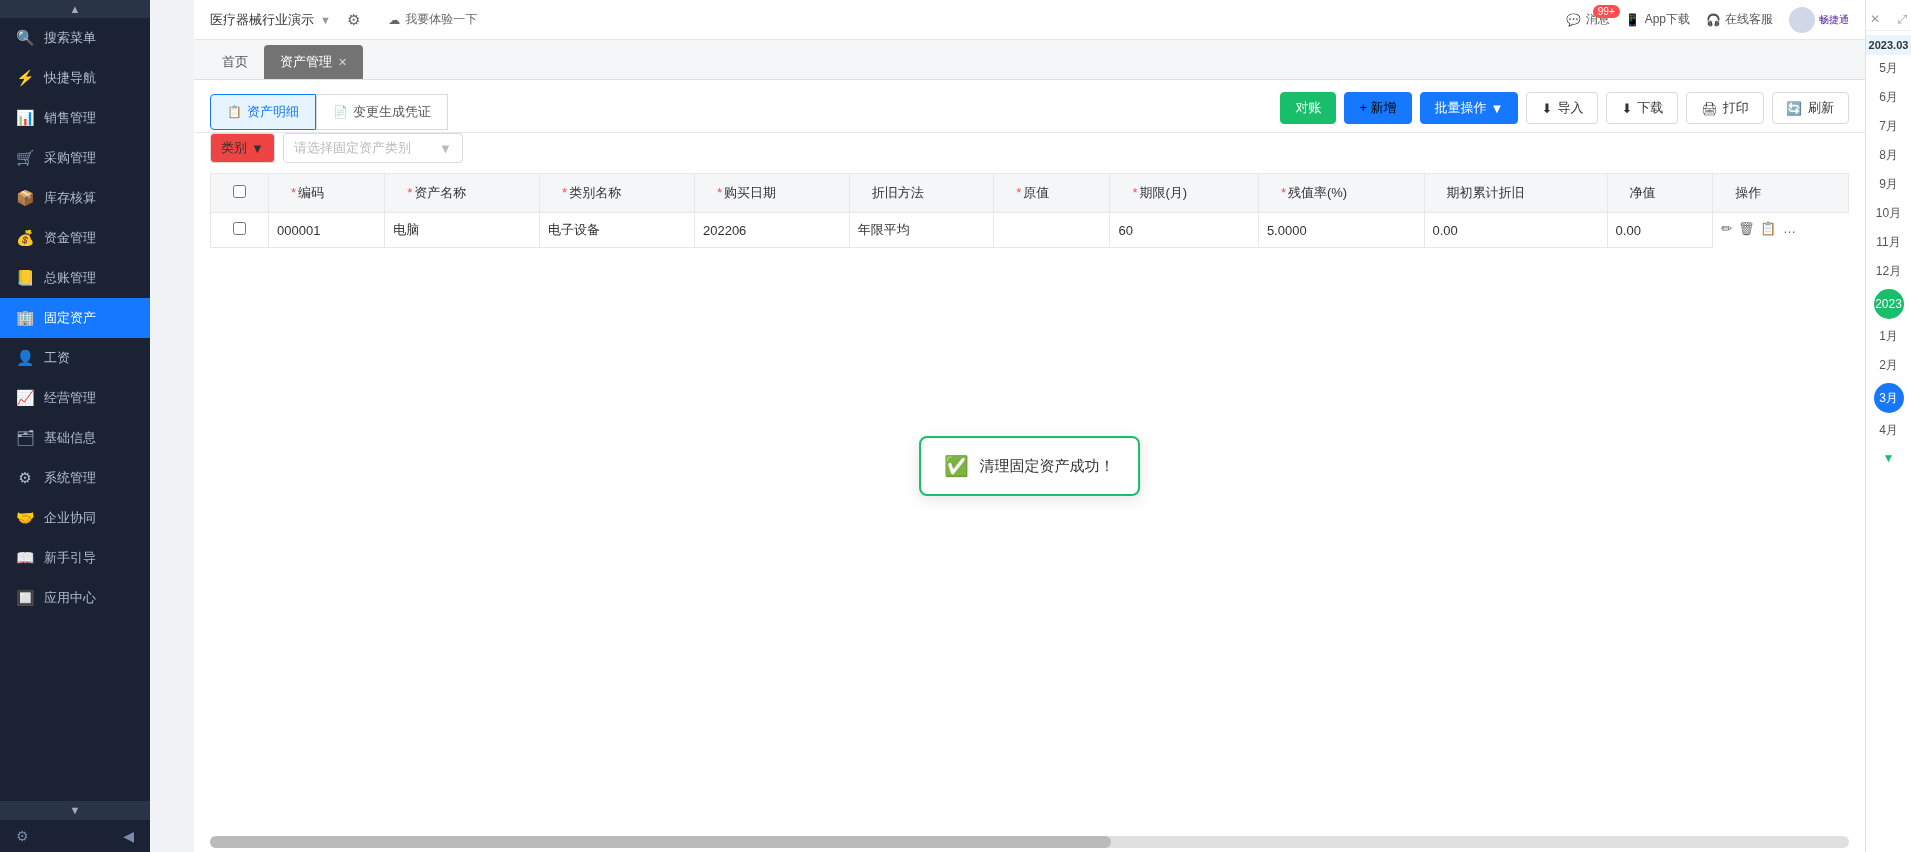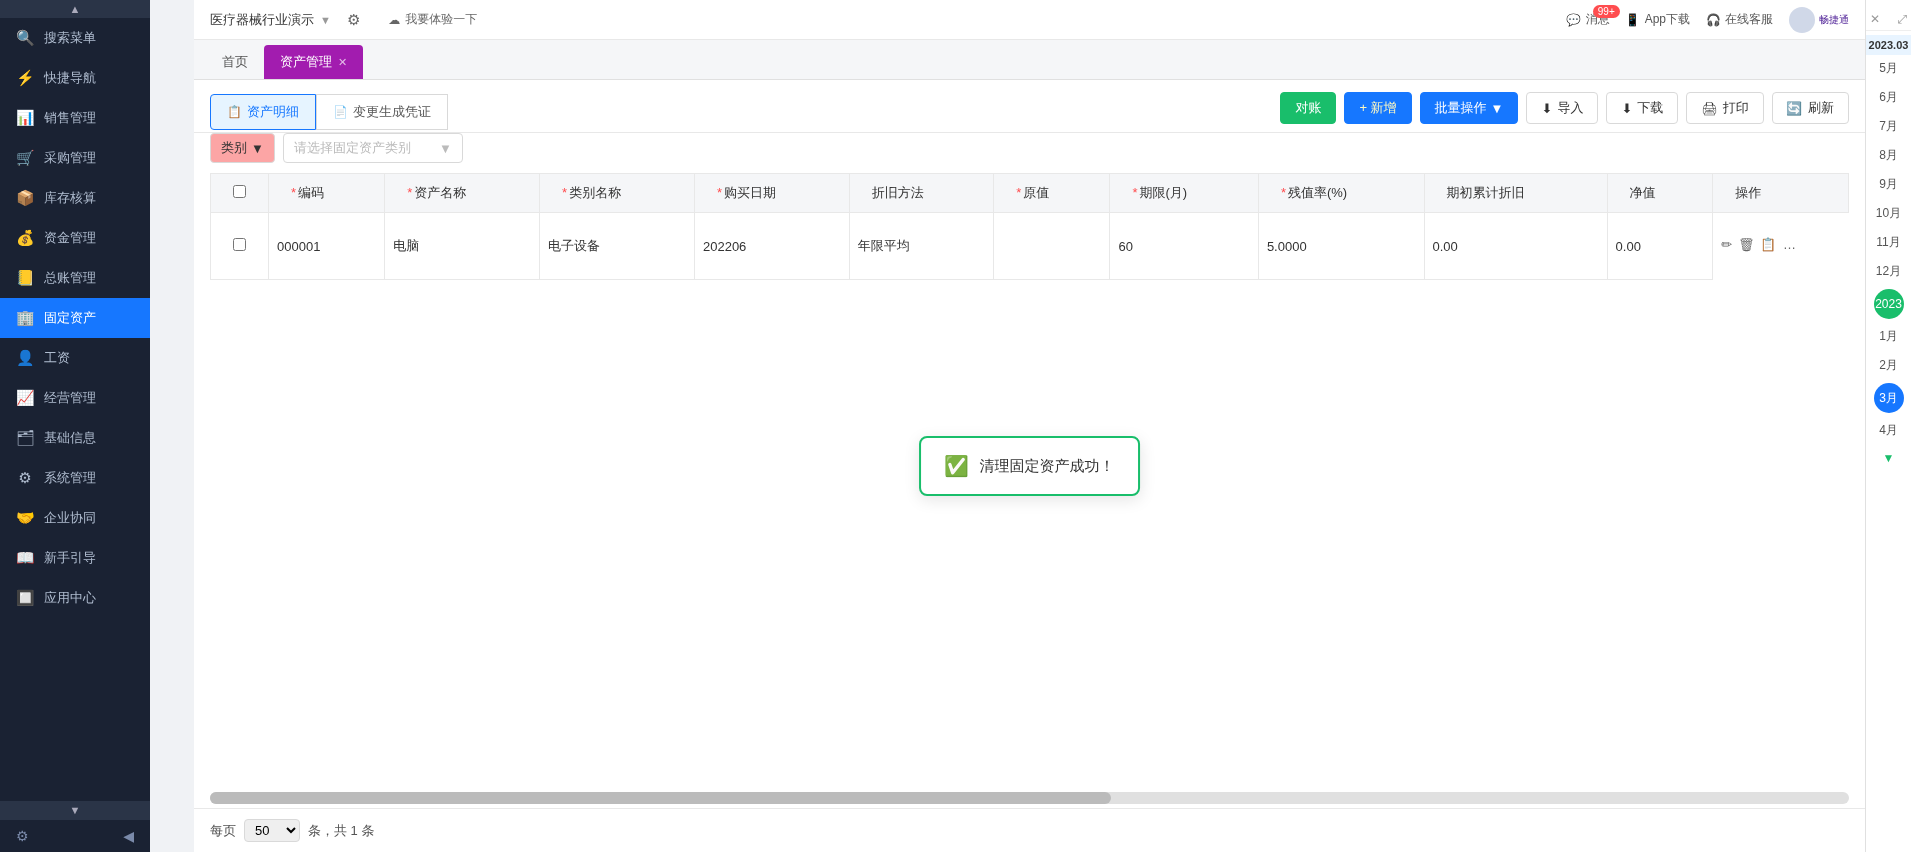--- a/index.html
+++ b/index.html
@@ -118,21 +118,21 @@
     .tab-item {
       padding: 8px 16px;
       font-size: 13px;
       cursor: pointer;
       border-radius: 4px 4px 0 0;
       display: flex; align-items: center; gap: 6px;
       color: #555;
       background: transparent;
     }
     .tab-item.active {
-      background: #a21caf;
+      background: #737373;
       color: #fff;
     }
     .tab-item-home { background: transparent; color: #555; }
     .tab-close { font-size: 11px; cursor: pointer; opacity: 0.7; }
 
     
     .content {
       flex: 1;
       background: #fff;
       overflow: hidden;
@@ -166,31 +166,31 @@
     .btn {
       padding: 6px 14px;
       border-radius: 4px;
       border: 1px solid #d9d9d9;
       background: #fff;
       color: #333;
       font-size: 13px;
       cursor: pointer;
       display: flex; align-items: center; gap: 5px;
     }
-    .btn-primary { background: #1677ff; color: #fef9c3; border-color: #1677ff; }
+    .btn-primary { background: #1677ff; color: #000000; border-color: #1677ff; }
     .btn-success { background: #19be6b; color: #fff; border-color: #19be6b; }
     .btn-batch { background: #1677ff; color: #fff; border-color: #1677ff; display: flex; align-items: center; gap: 4px; }
     .filter-row {
       display: flex; align-items: center; gap: 8px;
       padding: 0 16px 10px;
     }
     .filter-select {
       display: flex; align-items: center; gap: 4px;
       border: 1px solid #d9d9d9; border-radius: 4px;
-      padding: 5px 10px; background: #fca5a5; cursor: pointer; font-size: 13px; color: #333;
+      padding: 5px 10px; background: #ef4444; cursor: pointer; font-size: 13px; color: #333;
     }
     .filter-select-wide {
       border: 1px solid #d9d9d9; border-radius: 4px;
       padding: 5px 10px; background: #fff; cursor: pointer; font-size: 13px; color: #bbb;
       min-width: 180px; display: flex; align-items: center; justify-content: space-between;
     }
 
     
     .table-container {
       flex: 1;
@@ -208,21 +208,21 @@
     th {
       padding: 10px 22px;
       text-align: left;
       border: 1px solid #e8e8e8;
       font-weight: 500;
       color: #333;
       white-space: nowrap;
     }
     th .required { color: #ff4d4f; margin-right: 2px; }
     td {
-      padding: 24px 8px;
+      padding: 8px 8px;
       border: 1px solid #e8e8e8;
       color: #333;
     }
     .checkbox-cell { width: 36px; text-align: center; }
     .subtotal-row td { background: #fafafa; color: #555; font-size: 12px; }
 
     
     .pagination {
       padding: 10px 16px;
       display: flex;
@@ -557,30 +557,20 @@
             </td>
           </tr>
         </tbody>
       </table>
     </div>
 
     <div class="table-scroll-bar">
       <div class="table-scroll-bar-thumb"></div>
     </div>
 
-    <div class="pagination">
-      <span>每页</span>
-      <select>
-        <option value="50" selected="">50</option>
-        <option value="10">10</option>
-        <option value="20">20</option>
-        <option value="100">100</option>
-      </select>
-      <span>条，共 1 条</span>
-    </div>
 
     <div class="toast-overlay">
       <div class="toast">
         <span class="toast-icon">✅</span>
         <span>清理固定资产成功！</span>
       </div>
     </div>
 
   </div>
 </div>

